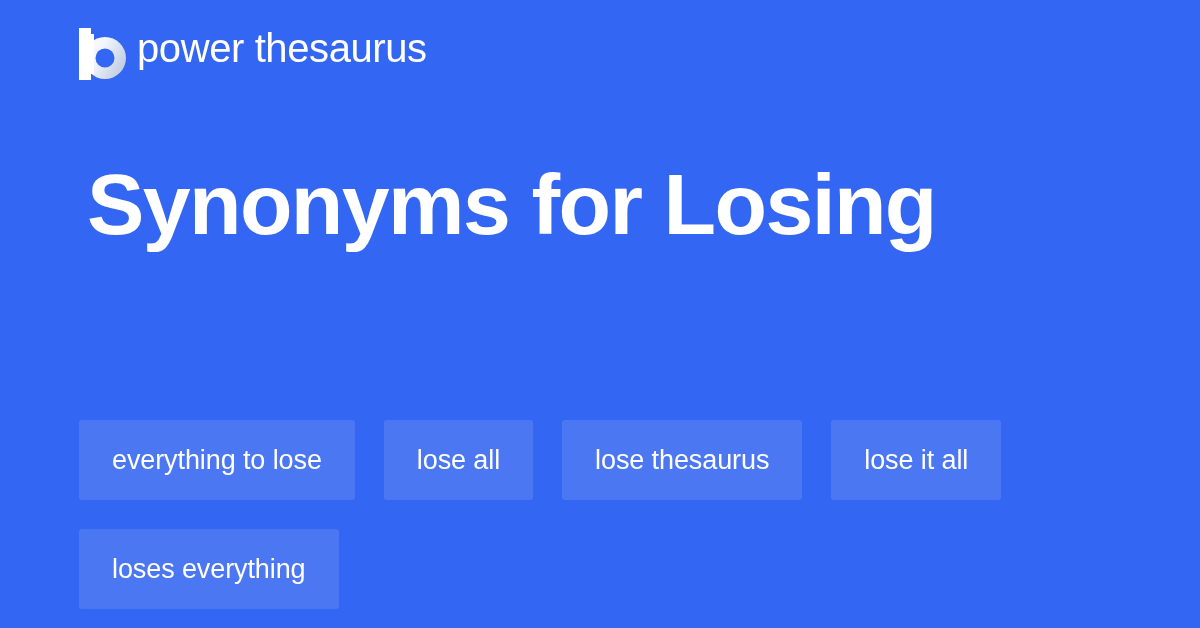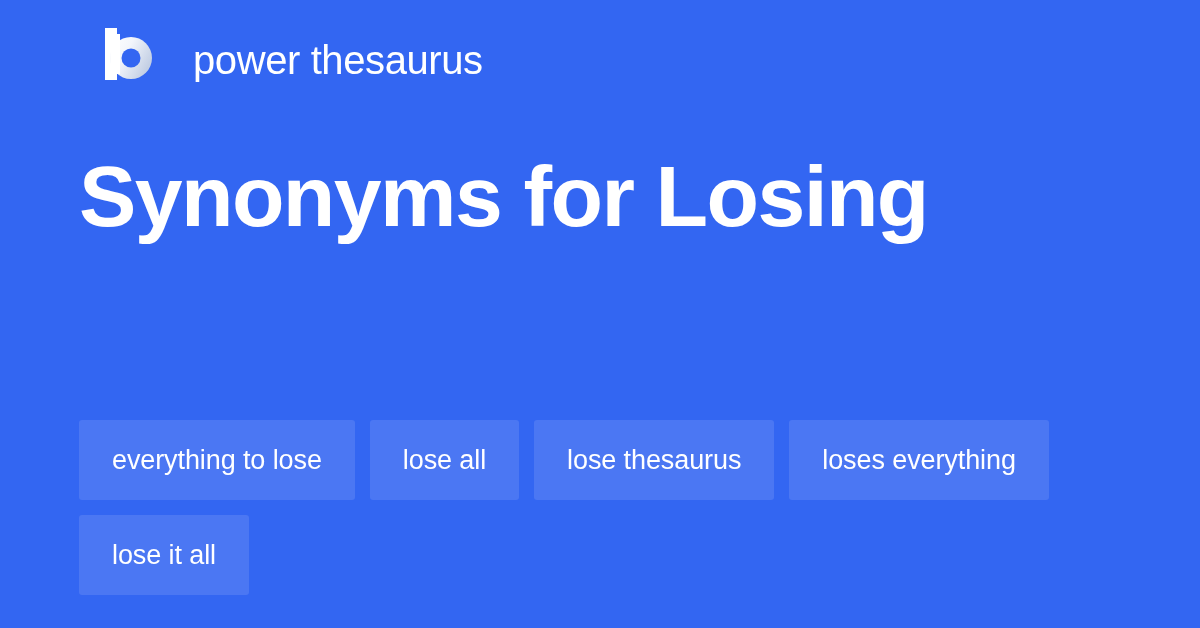--- a/index.html
+++ b/index.html
@@ -14,23 +14,22 @@
     overflow: hidden;
     position: relative;
   }
 
   
   .brand {
     position: absolute;
     left: 79px;
     top: 28px;
     display: flex;
-    align-items: flex-end;
-    gap: 38px;
-    margin-left: 26px;
+    align-items: flex-start;
+    gap: 8px;
   }
   .brand-mark {
     width: 50px;
     height: 52px;
     display: block;
   }
   .brand-name {
     color: #ffffff;
     font-size: 40px;
     font-weight: 400;
@@ -43,36 +42,36 @@
   .headline {
     position: absolute;
     left: 79px;
     top: 140px;
     width: 1000px;
     color: #ffffff;
     font-size: 86px;
     font-weight: 700;
     line-height: 112px;
     letter-spacing: -1.6px;
-    margin: 0;
+    margin: 8px;
   }
   .headline-line {
     display: block;
     white-space: nowrap;
   }
 
   
   .chips {
     position: absolute;
     left: 79px;
     top: 420px;
     width: 1040px;
     display: flex;
     flex-wrap: wrap;
-    gap: 15px;
+    gap: 29px;
   }
   .chip {
     height: 80px;
     box-sizing: border-box;
     padding: 0 33px;
     background: #4b77f3;
     border-radius: 3px;
     display: flex;
     align-items: center;
     justify-content: center;
@@ -108,15 +107,15 @@
 </div>
 
 <h1 class="headline">
   <span class="headline-line">Synonyms for Losing</span>
 </h1>
 
 <div class="chips">
   <div class="chip">everything to lose</div>
   <div class="chip">lose all</div>
   <div class="chip">lose thesaurus</div>
+  <div class="chip">lose it all</div>
   <div class="chip">loses everything</div>
-  <div class="chip">lose it all</div>
 </div>
 
 </body></html>

